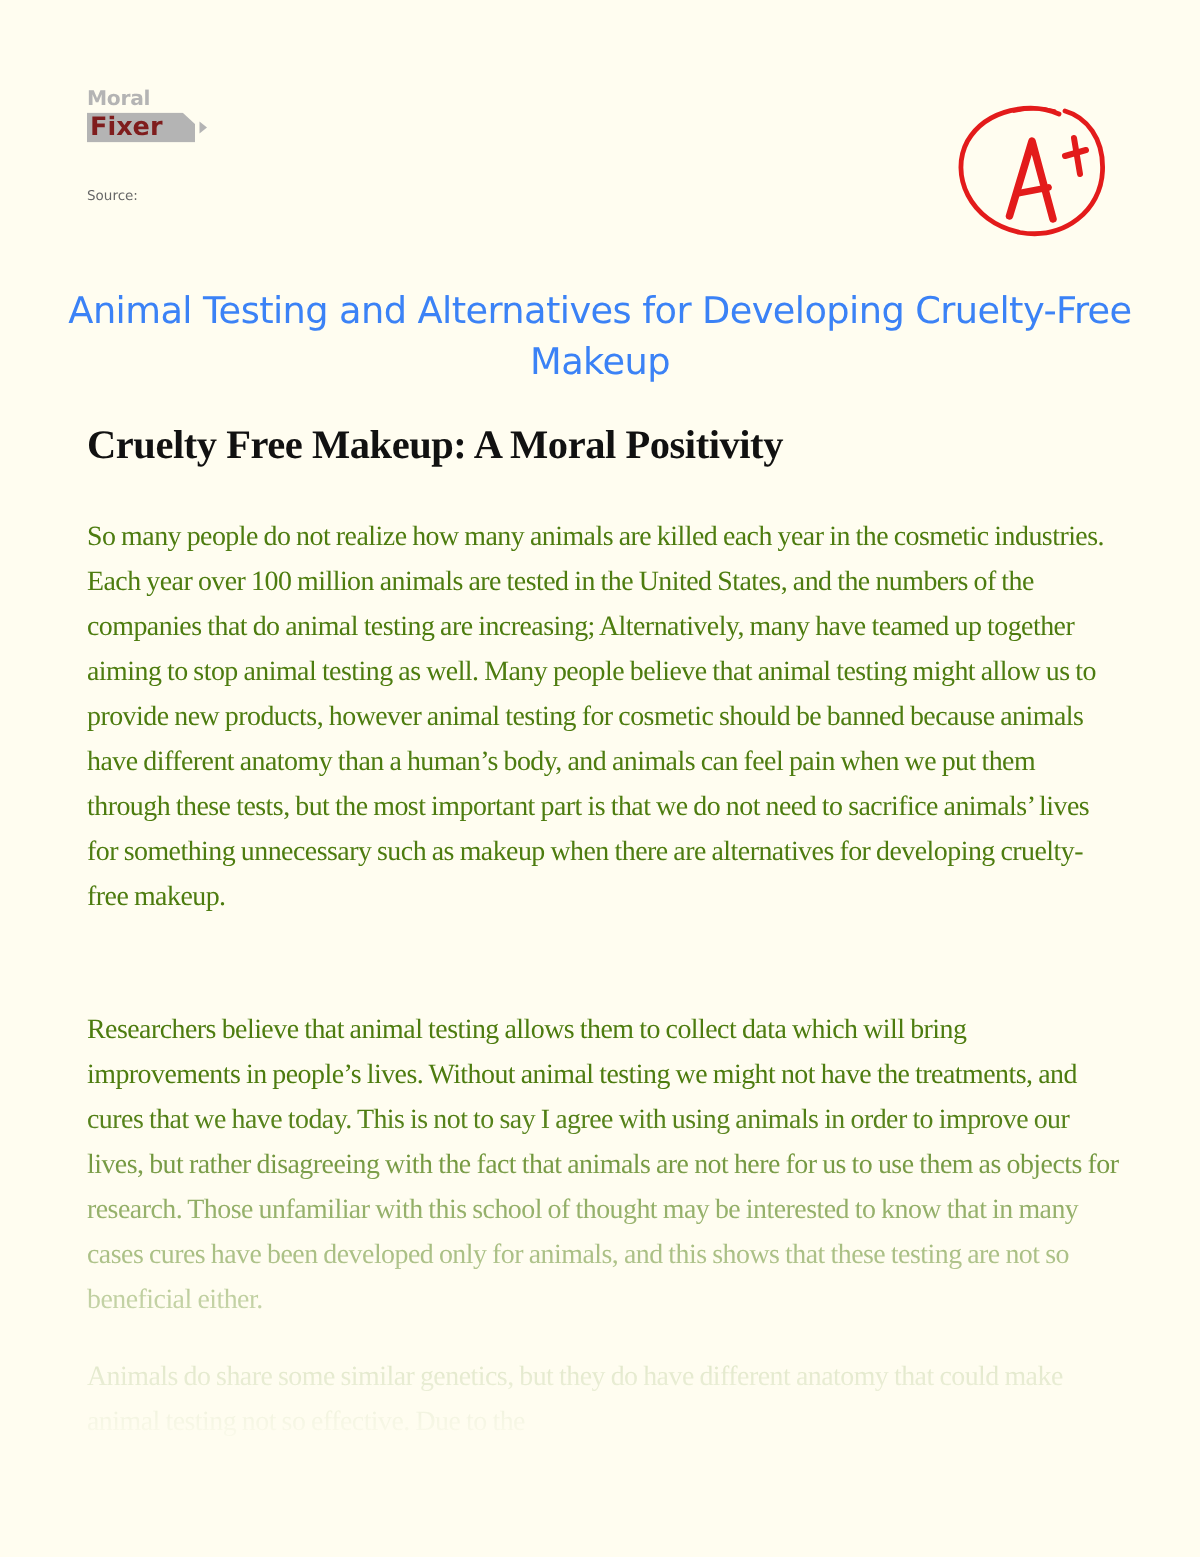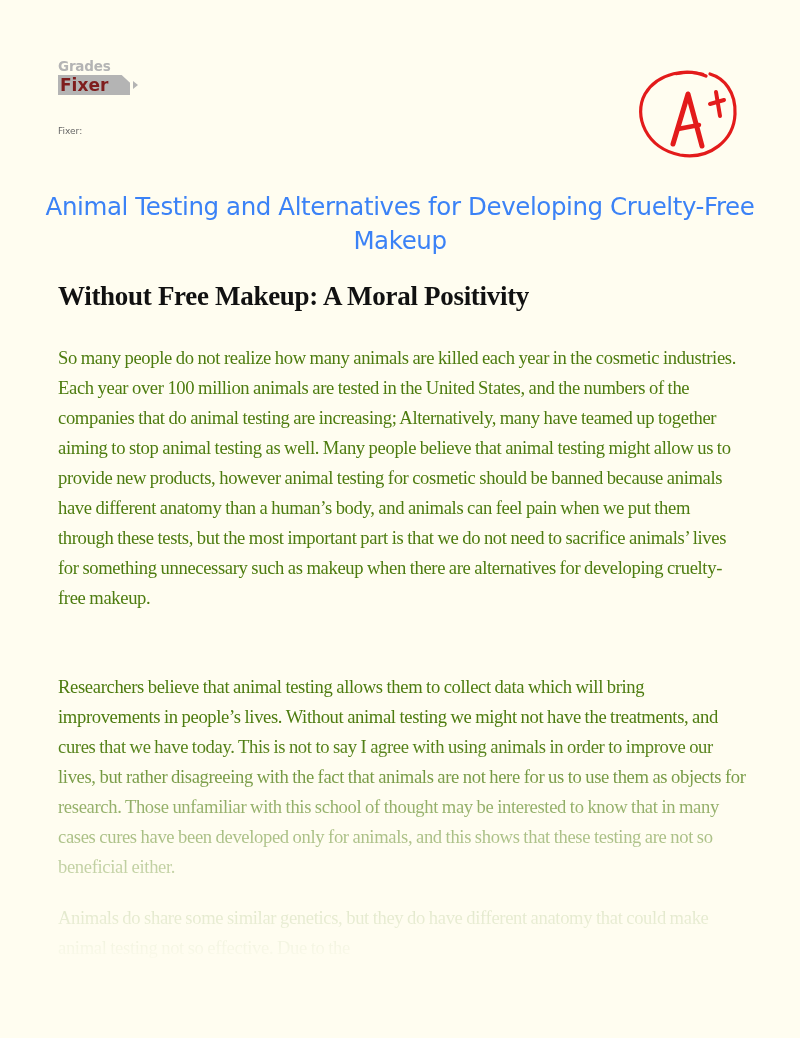--- a/index.html
+++ b/index.html
@@ -121,41 +121,41 @@
         rgba(255,253,240,0.82) 55%,
         rgba(255,253,240,0.97) 72%,
         rgba(255,253,240,1) 80%);
       pointer-events: none;
     }
   </style>
 </head>
 <body>
 
 <div class="logo">
-  <div class="logo-top">Grades</div>
+  <div class="logo-top">Moral</div>
   <div class="logo-bottom">
     <span class="logo-tag">Fixer</span>
     <span class="logo-arrow"></span>
   </div>
 </div>
 
-<div class="source-label">Fixer:</div>
+<div class="source-label">Source:</div>
 
 <div class="grade-stamp">
   <svg width="118" height="100" viewBox="0 0 118 100" xmlns="http://www.w3.org/2000/svg">
     <path d="M78 14 C 60 6, 30 10, 17 32 C 5 54, 18 86, 52 93 C 82 98, 106 78, 107 52 C 108 30, 96 16, 82 12" fill="none" stroke="#e31b1b" stroke-width="3.2" stroke-linecap="round"></path>
     <path d="M48 12 C 56 10, 66 10, 75 12" fill="none" stroke="#e31b1b" stroke-width="2.5" stroke-linecap="round"></path>
     <path d="M45 82 L 60 32 L 74 84" fill="none" stroke="#e31b1b" stroke-width="5" stroke-linecap="round" stroke-linejoin="round"></path>
     <path d="M50 67 L 71 63" fill="none" stroke="#e31b1b" stroke-width="4.5" stroke-linecap="round"></path>
     <path d="M82 42 L 96 38" fill="none" stroke="#e31b1b" stroke-width="4" stroke-linecap="round"></path>
     <path d="M88 30 L 92 54" fill="none" stroke="#e31b1b" stroke-width="4" stroke-linecap="round"></path>
   </svg>
 </div>
 
 <h1 class="doc-title">Animal Testing and Alternatives for Developing Cruelty-Free Makeup</h1>
 
-<h2 class="section-heading">Without Free Makeup: A Moral Positivity</h2>
+<h2 class="section-heading">Cruelty Free Makeup: A Moral Positivity</h2>
 
 <p class="body-text p1">So many people do not realize how many animals are killed each year in the cosmetic industries. Each year over 100 million animals are tested in the United States, and the numbers of the companies that do animal testing are increasing; Alternatively, many have teamed up together aiming to stop animal testing as well. Many people believe that animal testing might allow us to provide new products, however animal testing for cosmetic should be banned because animals have different anatomy than a human’s body, and animals can feel pain when we put them through these tests, but the most important part is that we do not need to sacrifice animals’ lives for something unnecessary such as makeup when there are alternatives for developing cruelty-free makeup.</p>
 <p class="body-text p2">Researchers believe that animal testing allows them to collect data which will bring improvements in people’s lives. Without animal testing we might not have the treatments, and cures that we have today. This is not to say I agree with using animals in order to improve our lives, but rather disagreeing with the fact that animals are not here for us to use them as objects for research. Those unfamiliar with this school of thought may be interested to know that in many cases cures have been developed only for animals, and this shows that these testing are not so beneficial either.</p>
 <p class="body-text p3">Animals do share some similar genetics, but they do have different anatomy that could make animal testing not so effective. Due to the</p>
 
 <div class="fade-overlay"></div>
 
 </body></html>

